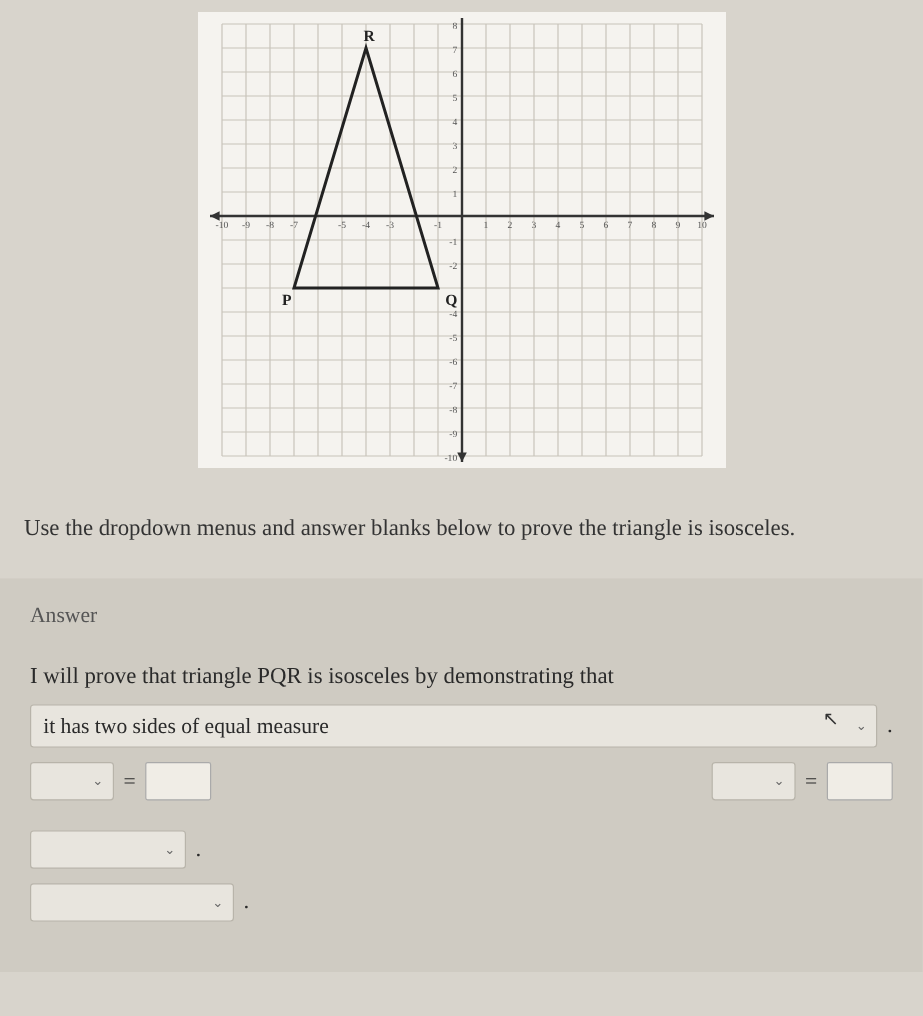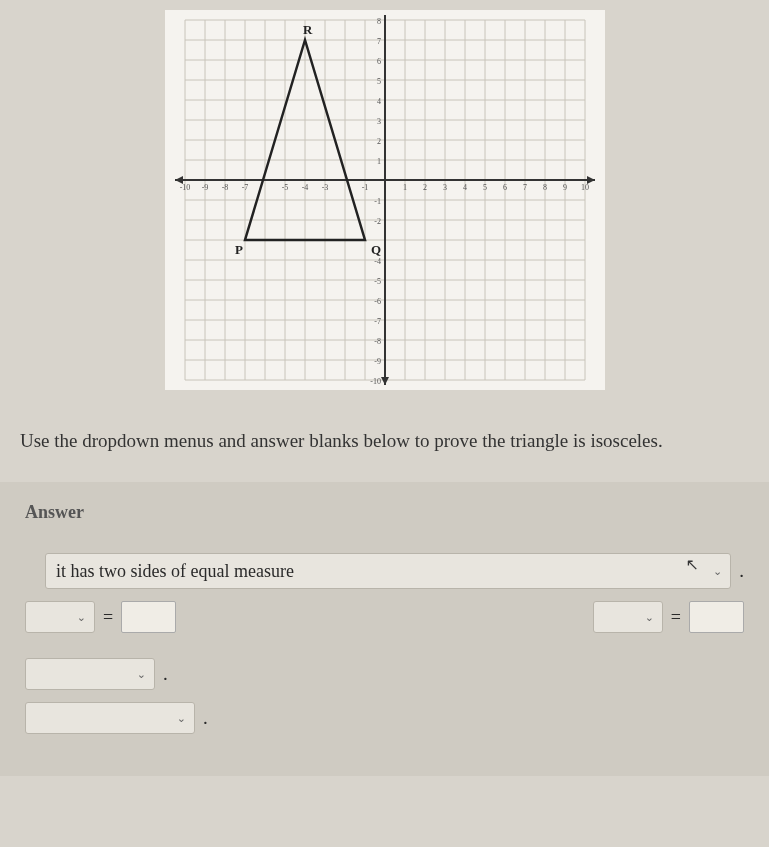--- a/index.html
+++ b/index.html
@@ -29,21 +29,20 @@
 }
 .answer-section {
   background: #cfcbc2;
   padding: 20px 25px 30px 25px;
   margin: 10px 0 0 0;
 }
 .answer-label {
   font-size: 18px;
   color: #555;
   margin-bottom: 30px;
-  font-weight: bold;
 }
 .proof-line {
   font-size: 19px;
   margin-bottom: 12px;
   display: flex;
   align-items: center;
   flex-wrap: wrap;
   gap: 8px;
 }
 .dropdown-wide {
@@ -52,21 +51,20 @@
   height: 36px;
   background: #e8e5de;
   border: 1px solid #b8b4aa;
   border-radius: 3px;
   padding: 6px 28px 6px 10px;
   font-size: 18px;
   font-family: inherit;
   position: relative;
   display: flex;
   align-items: center;
-  margin-left: 20px;
 }
 .dropdown-small {
   width: 70px;
   height: 32px;
   background: #e8e5de;
   border: 1px solid #b8b4aa;
   border-radius: 3px;
   position: relative;
 }
 .dropdown-med {
@@ -227,20 +225,23 @@
       <text x="138" y="24" font-size="13" font-weight="bold" fill="#222">R</text>
     </svg>
   </div>
 </div>
 
 <div class="instruction">Use the dropdown menus and answer blanks below to prove the triangle is isosceles.</div>
 
 <div class="answer-section">
   <div class="answer-label">Answer</div>
 
+  <div class="proof-line">
+    <span class="inline-text">I will prove that triangle PQR is isosceles by demonstrating that</span>
+  </div>
 
   <div class="proof-line row-with-cursor">
     <div class="dropdown-wide">
       <span>it has two sides of equal measure</span>
       <span class="chevron">⌄</span>
     </div>
     <span class="inline-text">.</span>
     <span class="cursor">↖</span>
   </div>
 

